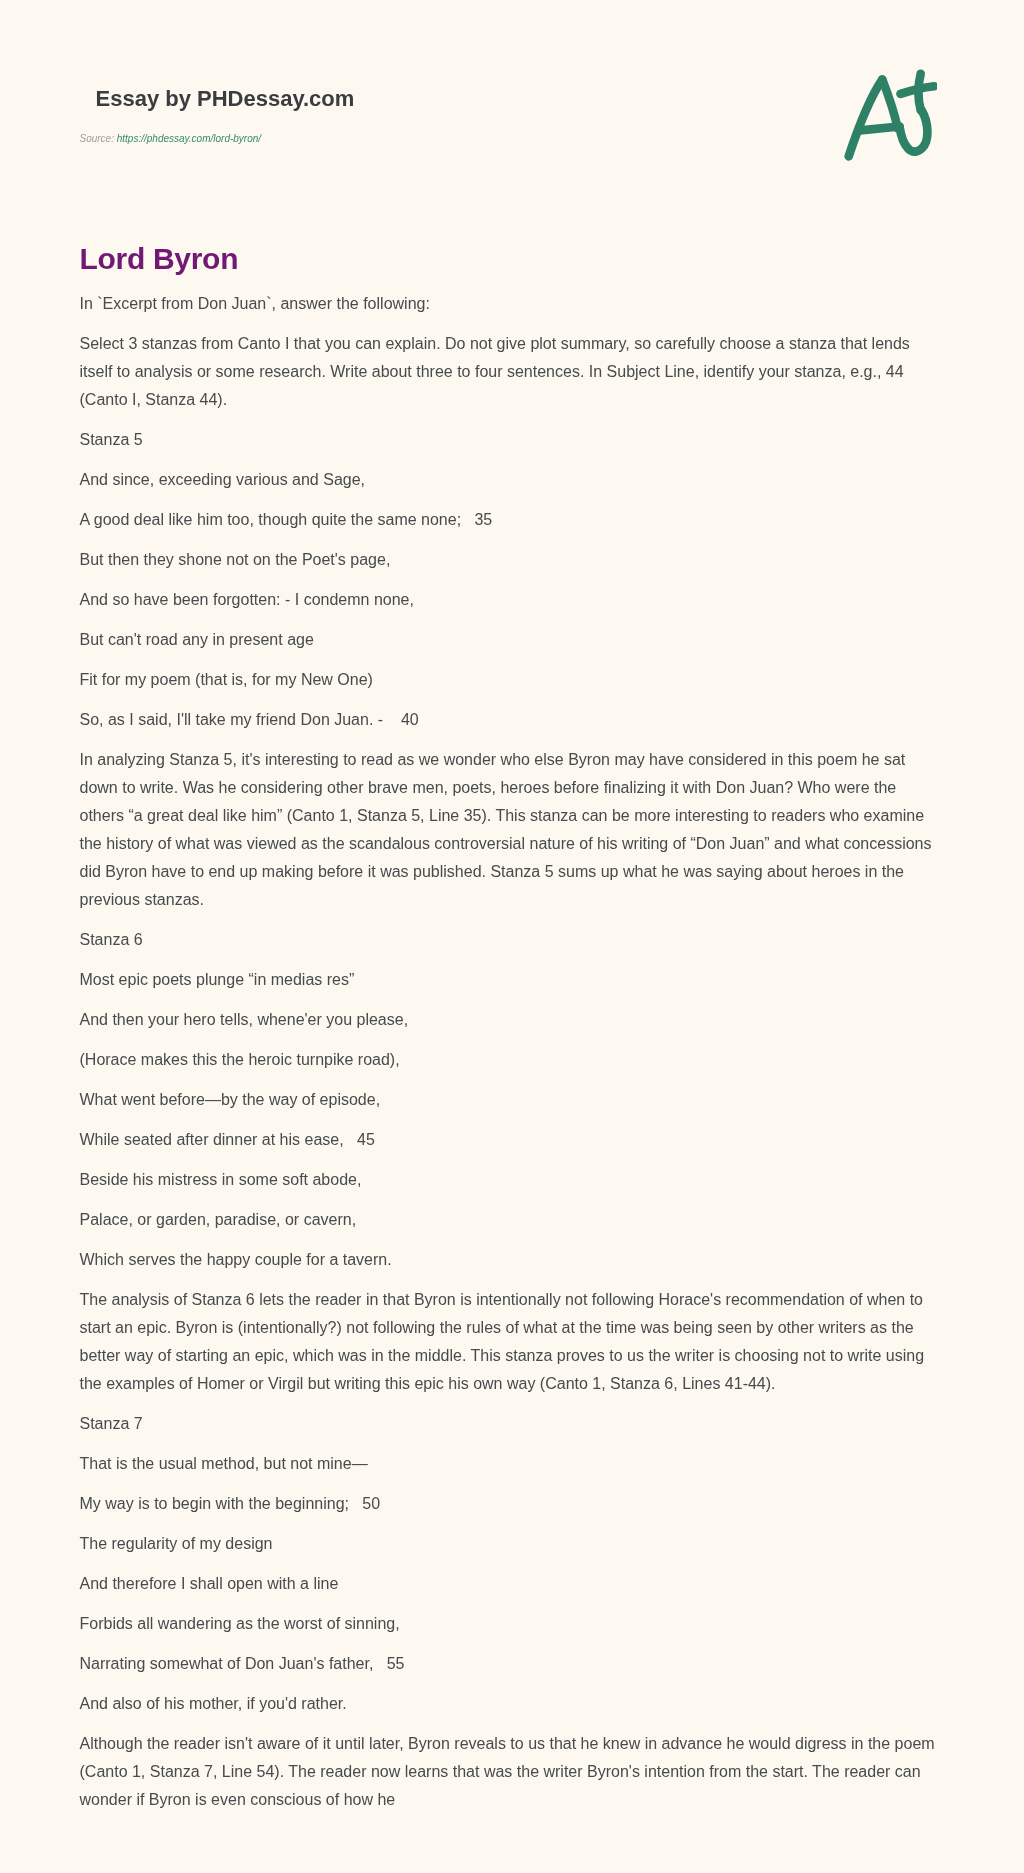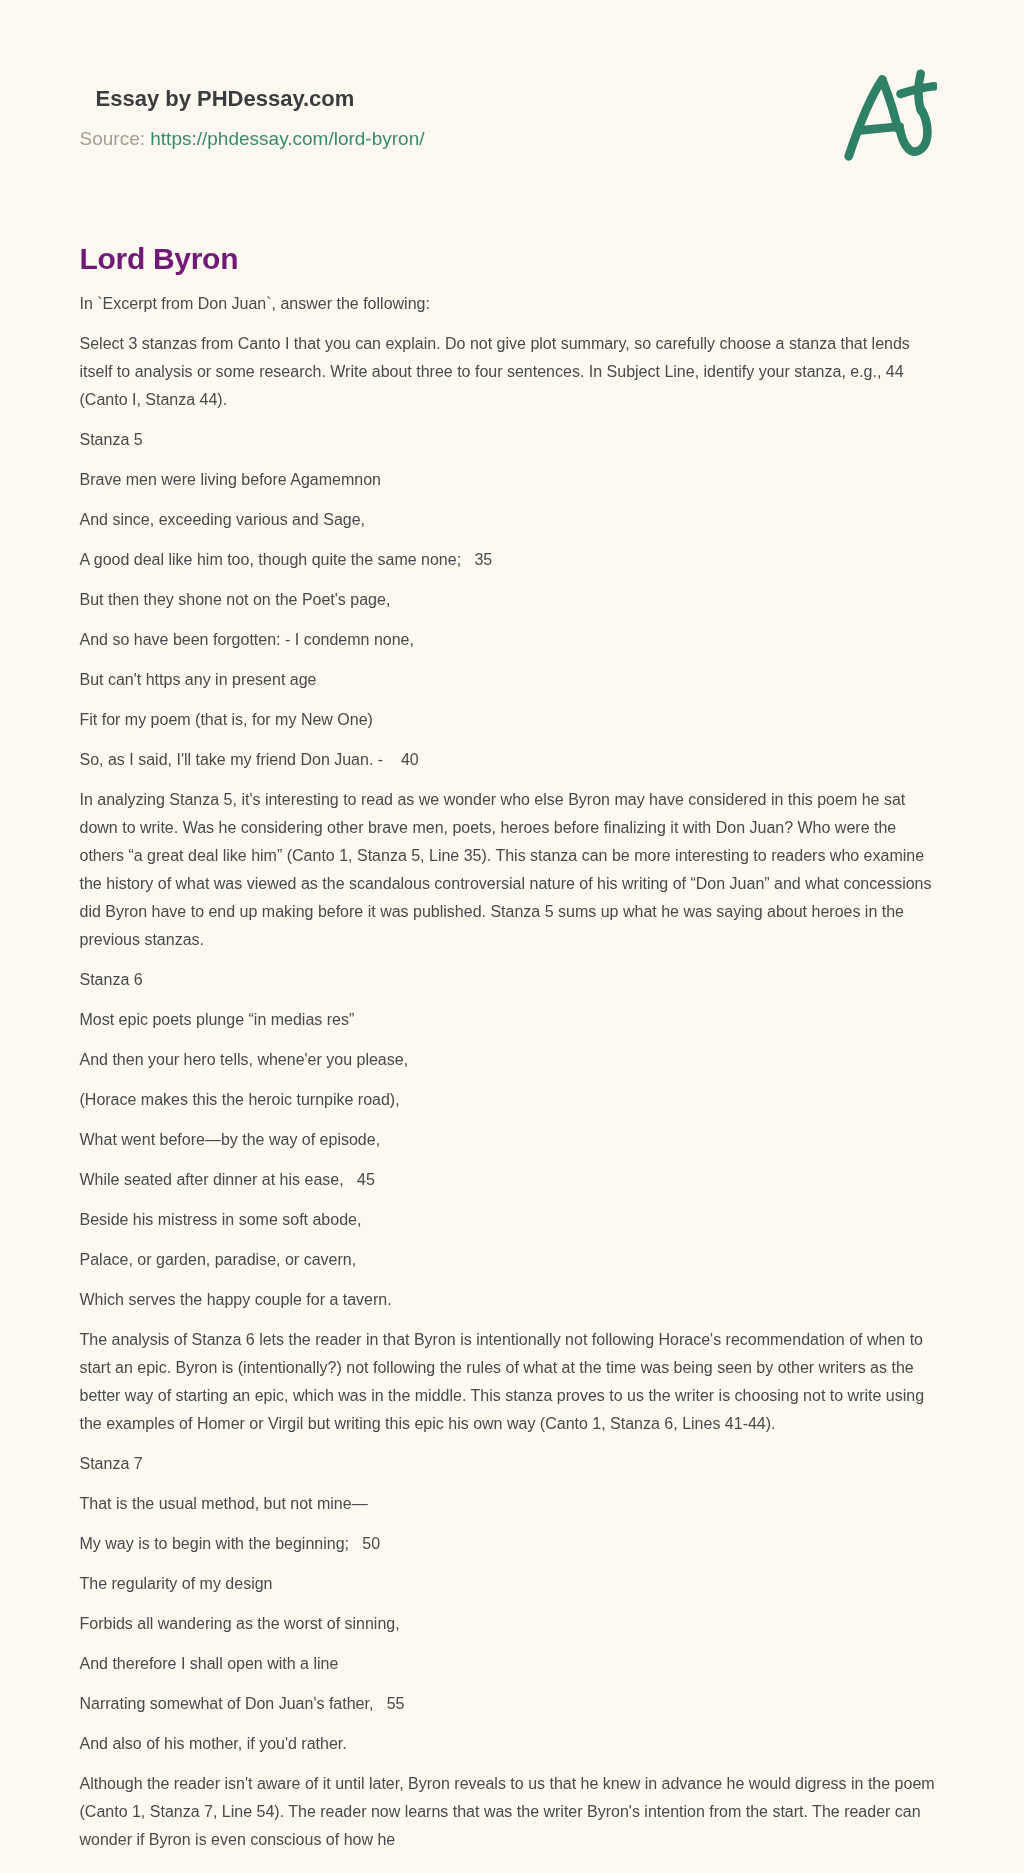--- a/index.html
+++ b/index.html
@@ -19,23 +19,24 @@
   }
   .header-title {
     font-size: 22px;
     line-height: 26px;
     font-weight: bold;
     color: #3a3d3f;
     margin: 16px;
   }
   .source-line {
     margin-top: 16px;
-    font-size: 19px;
+    font-size: 10px;
     line-height: 21px;
     color: #a49e94;
+    font-style: italic;
   }
   .source-link {
     color: #388a6d;
     text-decoration: none;
   }
   .logo {
     position: absolute;
     top: 66px;
     right: 8px;
     width: 96px;
@@ -86,43 +87,42 @@
       </g>
     </svg>
   </div>
 
   <h1 class="article-title">Lord Byron</h1>
 
   <div>
       <p class="block para">In `Excerpt from Don Juan`, answer the following:</p>
       <p class="block para">Select 3 stanzas from Canto I that you can explain. Do not give plot summary, so carefully choose a stanza that lends itself to analysis or some research. Write about three to four sentences. In Subject Line, identify your stanza, e.g., 44 (Canto I, Stanza 44).</p>
       <p class="block label">Stanza 5</p>
-      <p class="block verse">Brave men were living before Agamemnon</p>
       <p class="block verse">And since, exceeding various and Sage,</p>
       <p class="block verse">A good deal like him too, though quite the same none;   35</p>
       <p class="block verse">But then they shone not on the Poet's page,</p>
       <p class="block verse">And so have been forgotten: - I condemn none,</p>
-      <p class="block verse">But can't https any in present age</p>
+      <p class="block verse">But can't road any in present age</p>
       <p class="block verse">Fit for my poem (that is, for my New One)</p>
       <p class="block verse">So, as I said, I'll take my friend Don Juan. -    40</p>
       <p class="block para">In analyzing Stanza 5, it's interesting to read as we wonder who else Byron may have considered in this poem he sat down to write. Was he considering other brave men, poets, heroes before finalizing it with Don Juan? Who were the others “a great deal like him” (Canto 1, Stanza 5, Line 35). This stanza can be more interesting to readers who examine the history of what was viewed as the scandalous controversial nature of his writing of “Don Juan” and what concessions did Byron have to end up making before it was published. Stanza 5 sums up what he was saying about heroes in the previous stanzas.</p>
       <p class="block label">Stanza 6</p>
       <p class="block verse">Most epic poets plunge “in medias res”</p>
       <p class="block verse">And then your hero tells, whene'er you please,</p>
       <p class="block verse">(Horace makes this the heroic turnpike road),</p>
       <p class="block verse">What went before—by the way of episode,</p>
       <p class="block verse">While seated after dinner at his ease,   45</p>
       <p class="block verse">Beside his mistress in some soft abode,</p>
       <p class="block verse">Palace, or garden, paradise, or cavern,</p>
       <p class="block verse">Which serves the happy couple for a tavern.</p>
       <p class="block para">The analysis of Stanza 6 lets the reader in that Byron is intentionally not following Horace's recommendation of when to start an epic. Byron is (intentionally?) not following the rules of what at the time was being seen by other writers as the better way of starting an epic, which was in the middle. This stanza proves to us the writer is choosing not to write using the examples of Homer or Virgil but writing this epic his own way (Canto 1, Stanza 6, Lines 41-44).</p>
       <p class="block label">Stanza 7</p>
       <p class="block verse">That is the usual method, but not mine—</p>
       <p class="block verse">My way is to begin with the beginning;   50</p>
       <p class="block verse">The regularity of my design</p>
+      <p class="block verse">And therefore I shall open with a line</p>
       <p class="block verse">Forbids all wandering as the worst of sinning,</p>
-      <p class="block verse">And therefore I shall open with a line</p>
       <p class="block verse">Narrating somewhat of Don Juan's father,   55</p>
       <p class="block verse">And also of his mother, if you'd rather.</p>
       <p class="block para">Although the reader isn't aware of it until later, Byron reveals to us that he knew in advance he would digress in the poem (Canto 1, Stanza 7, Line 54). The reader now learns that was the writer Byron's intention from the start. The reader can wonder if Byron is even conscious of how he</p>
     </div>
 
 </div>
 
 </body></html>

